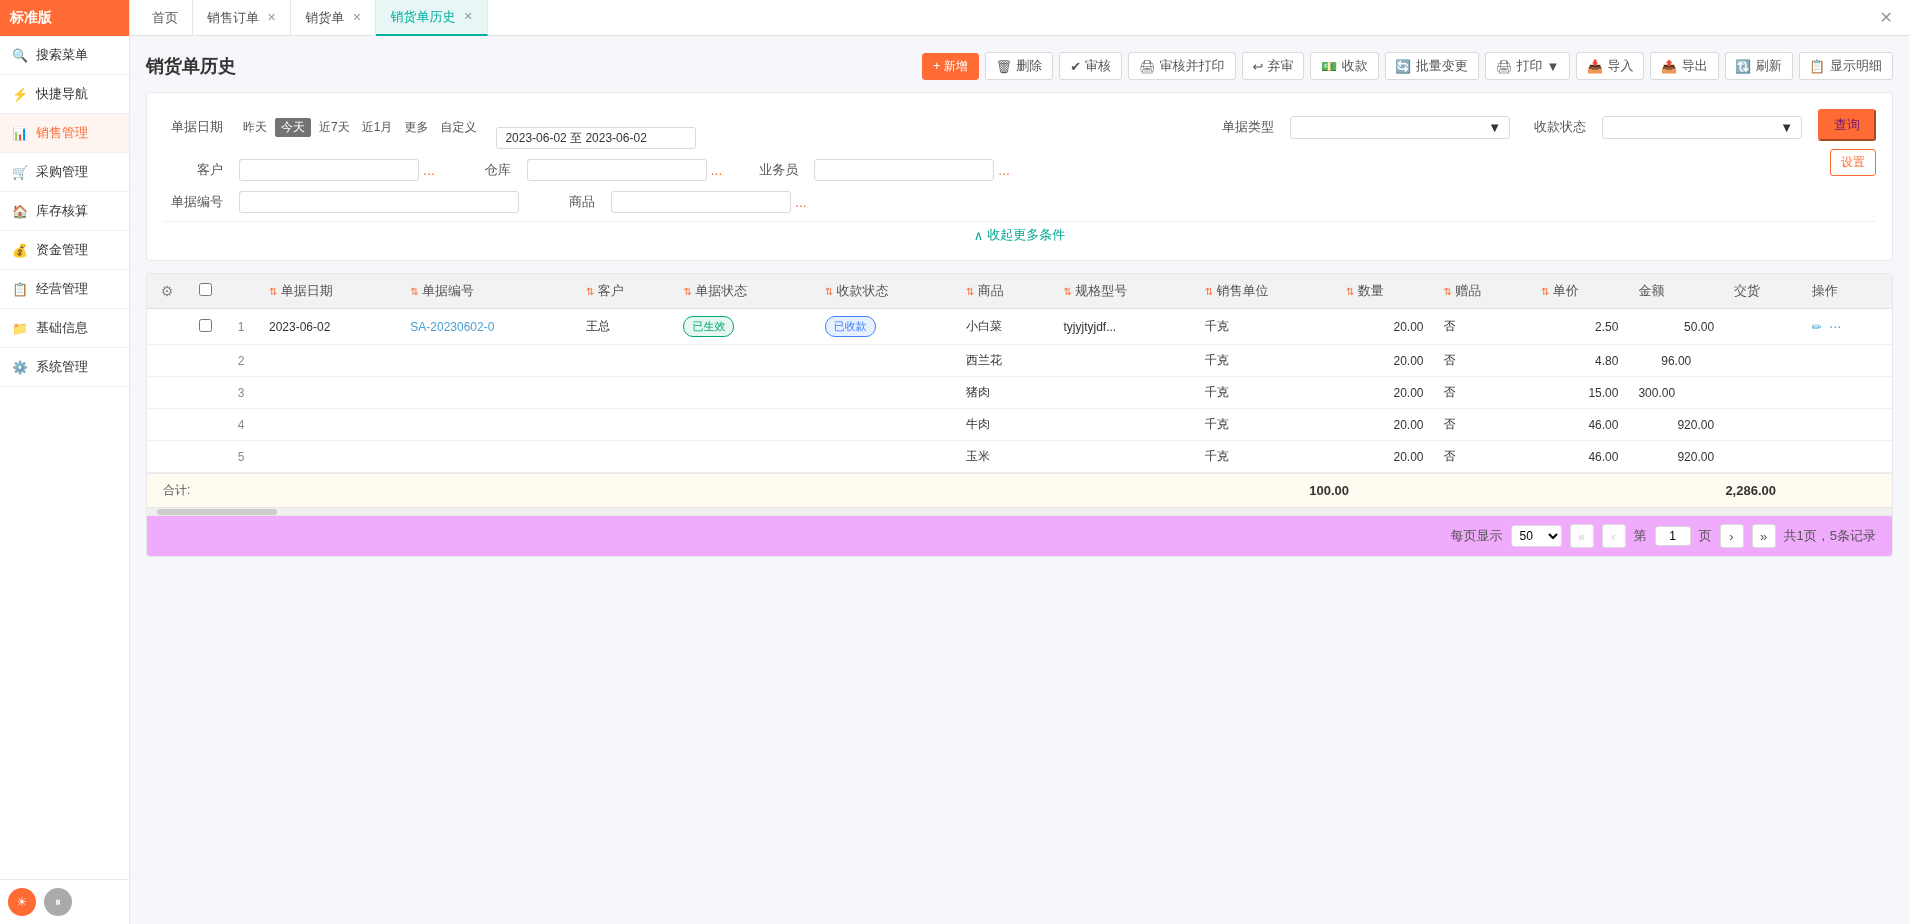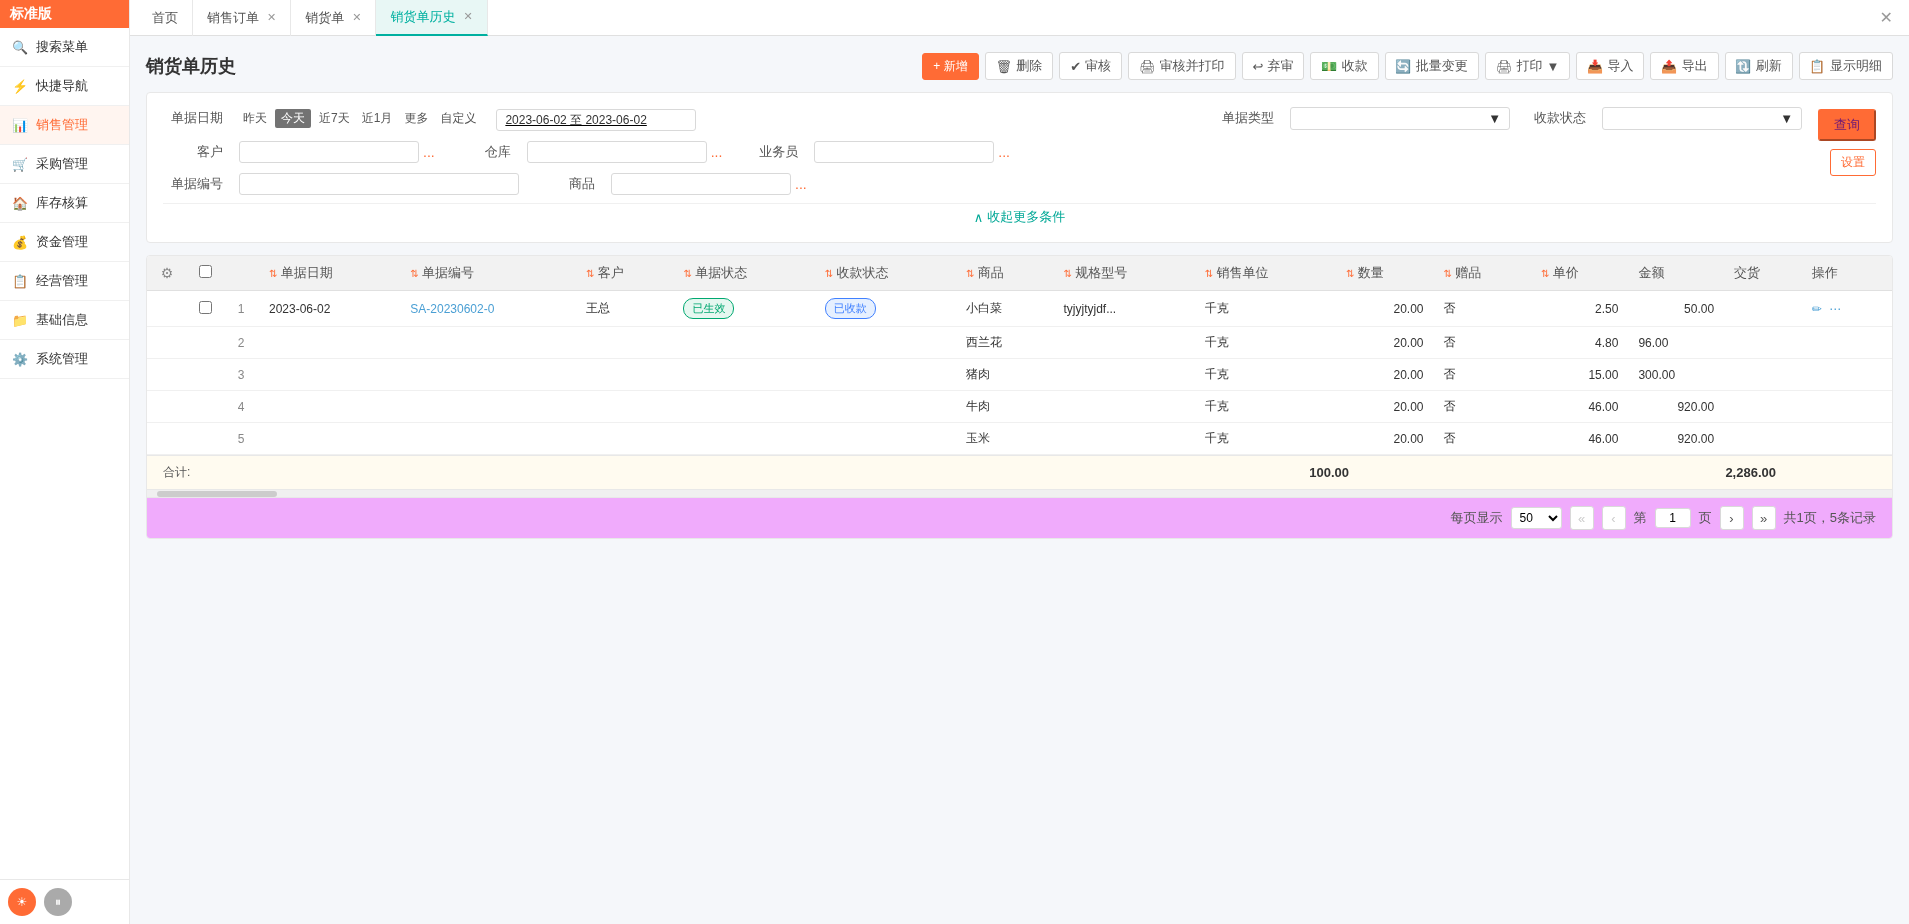--- a/index.html
+++ b/index.html
@@ -13,21 +13,21 @@
       display: flex;
       flex-direction: column;
       flex-shrink: 0;
     }
     .sidebar-logo {
       background: #ff6b35;
       color: #fff;
       padding: 8px 10px;
       font-size: 14px;
       font-weight: bold;
-      height: 28px;
+      height: 36px;
       display: flex;
       align-items: center;
     }
     .sidebar-item {
       display: flex;
       align-items: center;
       padding: 10px 12px;
       cursor: pointer;
       color: #333;
       gap: 8px;
@@ -500,21 +500,21 @@
             <span class="filter-label">单据日期</span>
             <div class="filter-group">
               <div class="date-shortcuts">
                 <span class="date-shortcut">昨天</span>
                 <span class="date-shortcut active">今天</span>
                 <span class="date-shortcut">近7天</span>
                 <span class="date-shortcut">近1月</span>
                 <span class="date-shortcut">更多</span>
                 <span class="date-shortcut">自定义</span>
               </div>
-              <div style="margin-top:4px; display:flex; align-items:center; gap:4px; margin-left:8px;text-decoration:underline;">
+              <div style="margin-top:22px; display:flex; align-items:center; gap:4px; margin-left:8px;">
                 <input class="date-input" type="text" value="2023-06-02 至 2023-06-02" style="">
               </div>
             </div>
             <span class="filter-label">单据类型</span>
             <div class="filter-select" style="width:220px;">
               <span></span>
               <span>▼</span>
             </div>
             <span class="filter-label">收款状态</span>
             <div class="filter-select" style="width:200px;">
@@ -619,21 +619,21 @@
     <td style="color:#4a9fd4; cursor:pointer;"></td>
     <td></td>
     <td></td>
     <td></td>
     <td>西兰花</td>
     <td></td>
     <td>千克</td>
     <td style="text-align:right;">20.00</td>
     <td>否</td>
     <td style="text-align:right;">4.80</td>
-    <td style="text-align:left;">96.00</td>
+    <td style="text-align:center;">96.00</td>
     <td></td>
     <td></td>
   </tr>
             <tr>
     <td></td>
     <td style="text-align:center;">
       
     </td>
     <td style="text-align:center; color:#888;">3</td>
     <td></td>

